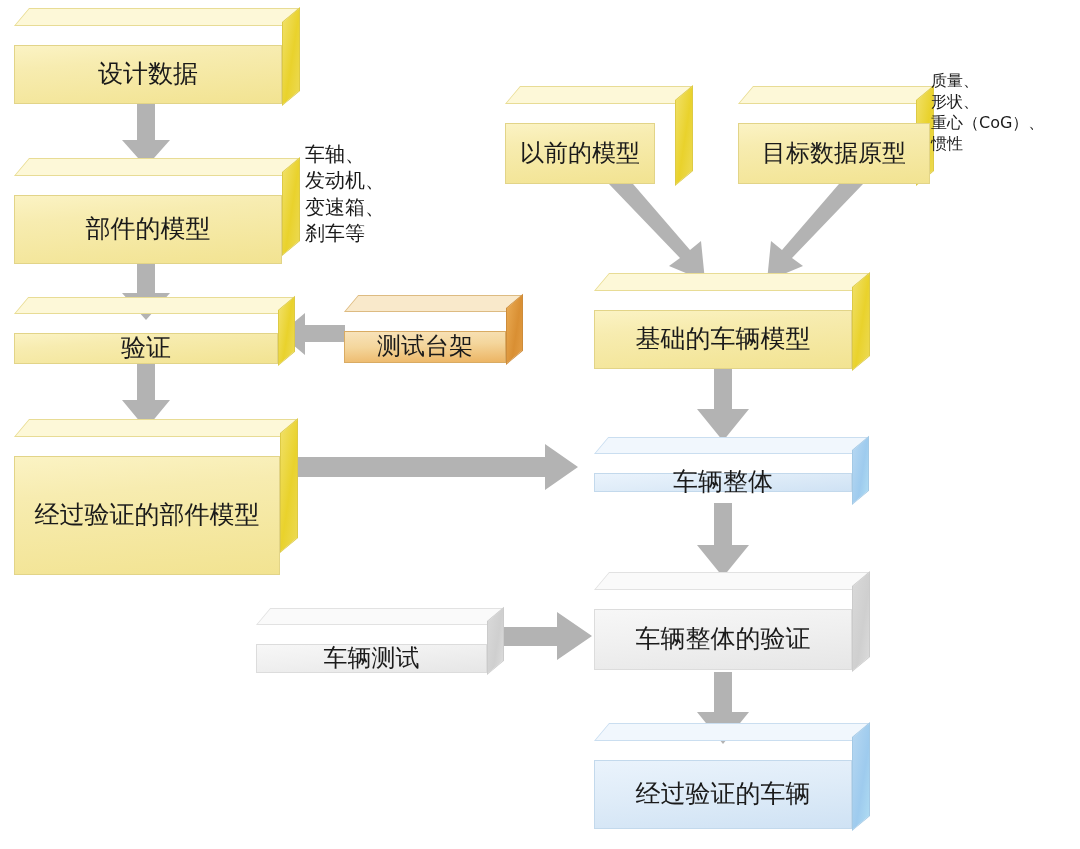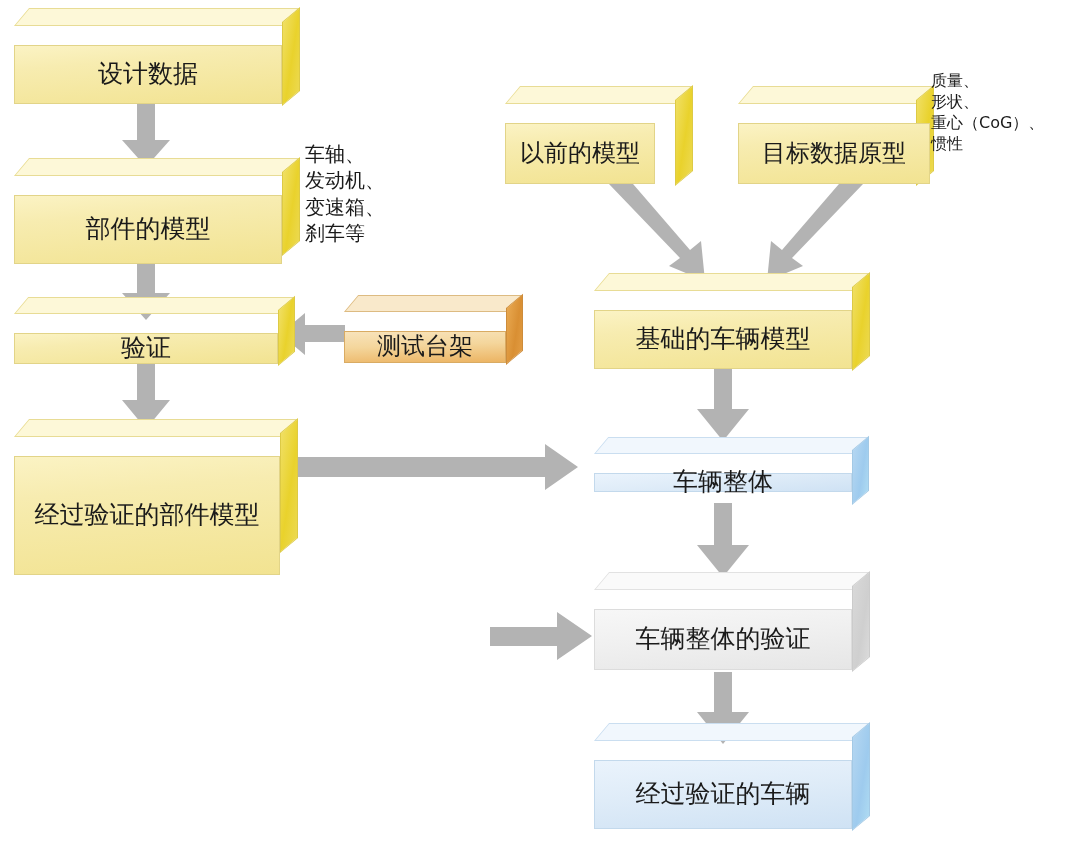--- a/index.html
+++ b/index.html
@@ -208,20 +208,27 @@
   </div>
 
   <div class="box blue" style="left:594px; top:450px; width:258px; height:42px;">
     <div class="top" style="left:0; top:-13px; width:258px; height:15px; transform:skewX(-40deg); transform-origin:bottom left;"></div>
     <div class="side" style="left:258px; top:0; width:15px; height:53px; transform:skewY(-40deg); transform-origin:top left;"></div>
     <div class="face">
       <span class="label" style="font-size:25px;">车辆整体</span>
     </div>
   </div>
 
+  <div class="box gray" style="left:256px; top:621px; width:231px; height:52px;">
+    <div class="top" style="left:0; top:-13px; width:231px; height:15px; transform:skewX(-40deg); transform-origin:bottom left;"></div>
+    <div class="side" style="left:231px; top:0; width:15px; height:52px; transform:skewY(-40deg); transform-origin:top left;"></div>
+    <div class="face">
+      <span class="label" style="font-size:24px;">车辆测试</span>
+    </div>
+  </div>
 
   <div class="box gray" style="left:594px; top:586px; width:258px; height:84px;">
     <div class="top" style="left:0; top:-14px; width:258px; height:16px; transform:skewX(-40deg); transform-origin:bottom left;"></div>
     <div class="side" style="left:258px; top:0; width:16px; height:84px; transform:skewY(-40deg); transform-origin:top left;"></div>
     <div class="face">
       <span class="label" style="font-size:25px;">车辆整体的验证</span>
     </div>
   </div>
 
   <div class="box blue" style="left:594px; top:737px; width:258px; height:92px;">

